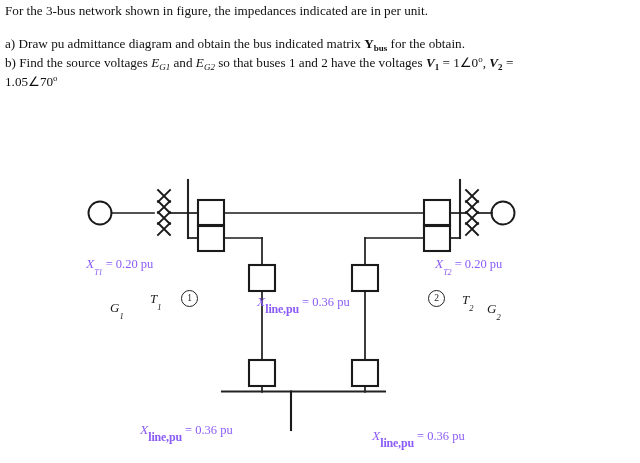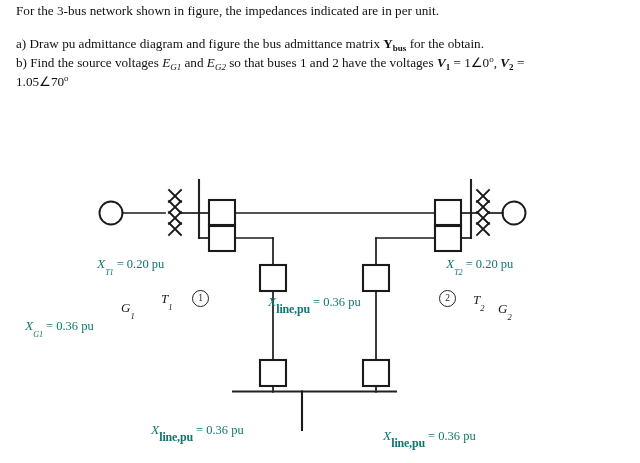--- a/index.html
+++ b/index.html
@@ -10,21 +10,21 @@
   body {
     width: 640px;
     height: 463px;
     position: relative;
     overflow: hidden;
     font-family: "Liberation Serif", serif;
     color: #000000;
   }
   #page {
     position: absolute;
-    left: 11px; top: 0;
+    left: 0; top: 0;
     width: 536px;
     height: 463px;
   }
 
   
   .qtext {
     position: absolute;
     font-family: "Liberation Serif", serif;
     font-size: 13.2px;
     line-height: 16px;
@@ -49,21 +49,21 @@
     width: 640px;
     height: 343px;
   }
   #diagram svg { display: block; }
 
   
   .dlabel {
     position: absolute;
     font-family: "Liberation Serif", serif;
     font-size: 12.5px;
-    color: #0f766e;
+    color: #8b5cf6;
     white-space: nowrap;
   }
   .dlabel .v { font-style: italic; font-size: 13.5px; }
   .dlabel sub { font-size: 8.2px; font-style: italic; position: relative; top: 3px; letter-spacing: -0.2px; }
   .dlabel sub.tiny { font-size: 12px; font-style: normal; font-weight: 600; top: 3.5px; }
   .gname {
     position: absolute;
     font-family: "Liberation Serif", serif;
     font-style: italic;
     font-size: 13px;
@@ -99,21 +99,21 @@
   #bus1-num { left: 181px; top: 170px; }
   #bus2-num { left: 428px; top: 170px; }
 </style>
 </head>
 <body>
 
 <div id="page">
 
   <div class="qtext" id="q-line-0">For the 3-bus network shown in figure, the impedances indicated are in per unit.</div>
 
-  <div class="qtext" id="q-line-1"><span>a) Draw pu admittance diagram and figure the bus admittance matrix </span><span class="bold">Y</span><sub class="s bold">bus</sub><span> for the obtain.</span></div>
+  <div class="qtext" id="q-line-1"><span>a) Draw pu admittance diagram and obtain the bus indicated matrix </span><span class="bold">Y</span><sub class="s bold">bus</sub><span> for the obtain.</span></div>
 
   <div class="qtext" id="q-line-2"><span>b) Find the source voltages </span><span class="ital">E</span><sub class="si">G1</sub><span> and </span><span class="ital">E</span><sub class="si">G2</sub><span> so that buses 1 and 2 have the voltages </span><span class="ital bold">V</span><sub class="s bold">1</sub><span> = 1∠0</span><sup class="sp">o</sup><span>, </span><span class="ital bold">V</span><sub class="s bold">2</sub><span> =</span></div>
 
   <div class="qtext" id="q-line-3"><span>1.05∠70</span><sup class="sp">o</sup></div>
 
   <div id="diagram">
 
     <svg width="640" height="343" viewBox="0 0 640 343">
       <g stroke="#1a1a1a" fill="none" stroke-linecap="square">
 
@@ -182,21 +182,20 @@
     <div class="gname" id="lbl-t1"><span>T</span><sub>1</sub></div>
 
     <div class="gname" id="lbl-g2"><span>G</span><sub>2</sub></div>
 
     <div class="gname" id="lbl-t2"><span>T</span><sub>2</sub></div>
 
     <div class="dlabel" id="lbl-xt1"><span class="v">X</span><sub>T1</sub><span> = 0.20 pu</span></div>
 
     <div class="dlabel" id="lbl-xt2"><span class="v">X</span><sub>T2</sub><span> = 0.20 pu</span></div>
 
-    <div class="dlabel" id="lbl-xg1"><span class="v">X</span><sub>G1</sub><span> = 0.36 pu</span></div>
 
 
     <div class="dlabel" id="lbl-xl-top"><span class="v">X</span><sub class="tiny">line,pu</sub><span> = 0.36 pu</span></div>
 
     <div class="dlabel" id="lbl-xl-left"><span class="v">X</span><sub class="tiny">line,pu</sub><span> = 0.36 pu</span></div>
 
     <div class="dlabel" id="lbl-xl-right"><span class="v">X</span><sub class="tiny">line,pu</sub><span> = 0.36 pu</span></div>
 
   </div>
 </div>

